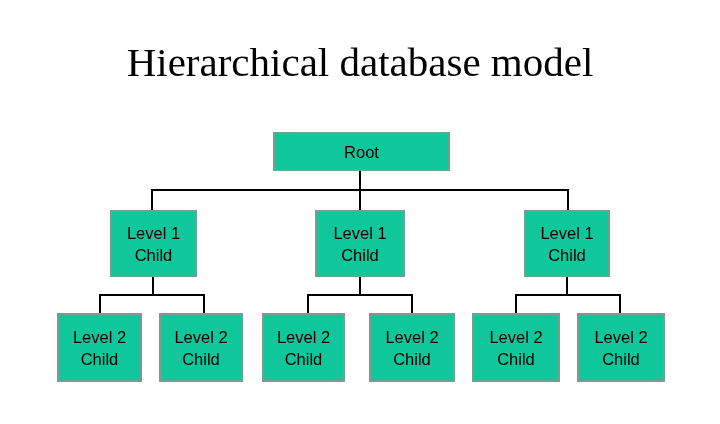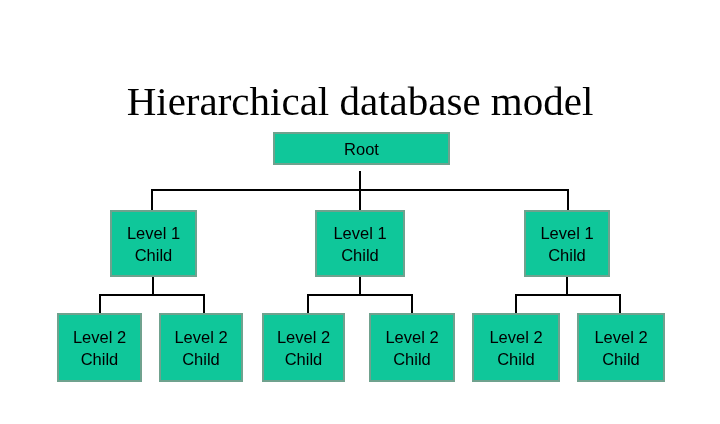--- a/index.html
+++ b/index.html
@@ -25,21 +25,20 @@
     position: absolute;
     left: 0; top: 40px;
     width: 720px;
     text-align: center;
     font-family: "Liberation Serif", serif;
     font-weight: normal;
     font-size: 41px;
     line-height: 1.1;
     color: var(--text);
     letter-spacing: 0px;
-    margin-top: 39px;
   }
   .node {
     position: absolute;
     background: var(--node-fill);
     border: 2px solid var(--node-border);
     color: var(--text);
     display: flex;
     align-items: center;
     justify-content: center;
     text-align: center;
@@ -54,21 +53,21 @@
   .line.h { height: 2px; }
   .line.v { width: 2px; }
 </style>
 </head>
 <body>
 
 <div class="stage">
 
   <h1 class="title">Hierarchical database model</h1>
 
-  <div class="node" style="left:273px; top:132px; width:177px; height:33px;">Root</div>
+  <div class="node" style="left:273px; top:132px; width:177px; height:39px;">Root</div>
 
   <div class="line v" style="left:359px; top:171px; height:20px;"></div>
   <div class="line h" style="left:151px; top:189px; width:418px;"></div>
   <div class="line v" style="left:151px; top:189px; height:21px;"></div>
   <div class="line v" style="left:359px; top:189px; height:21px;"></div>
   <div class="line v" style="left:567px; top:189px; height:21px;"></div>
 
   <div class="node" style="left:110px; top:210px; width:87px; height:67px;">Level 1
 Child</div>
   <div class="node" style="left:315px; top:210px; width:90px; height:67px;">Level 1

